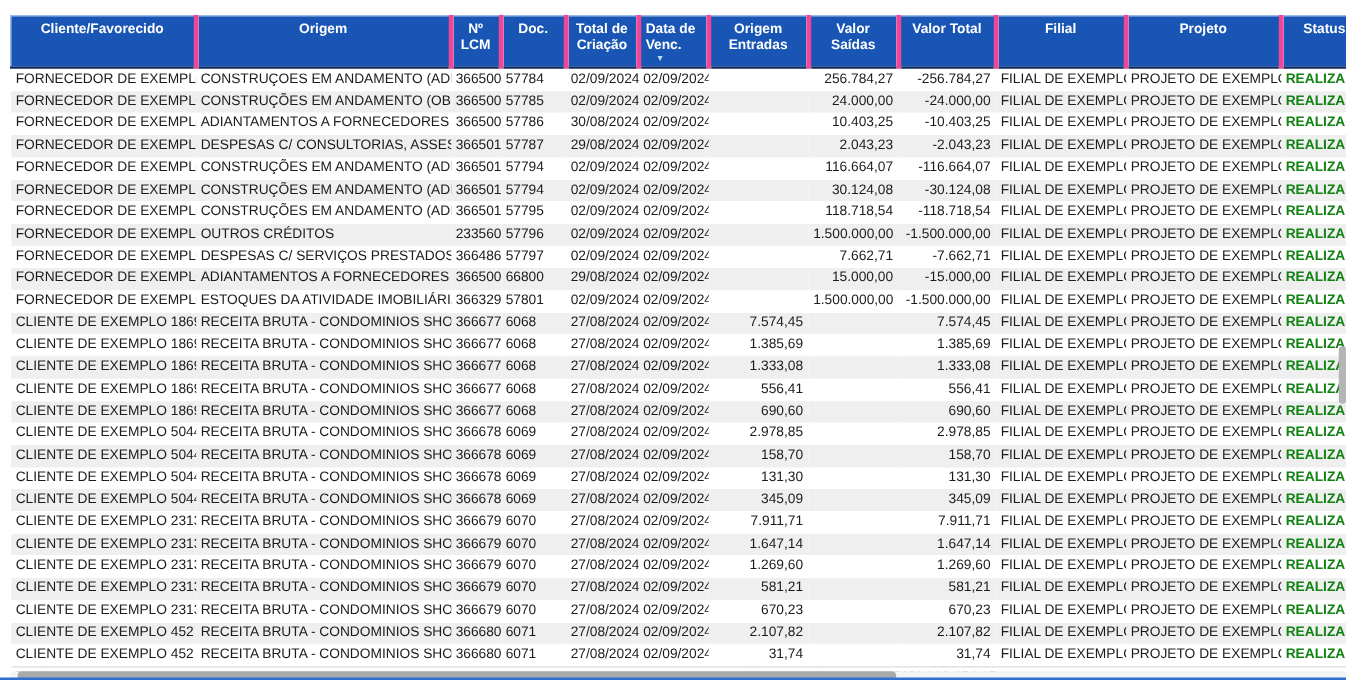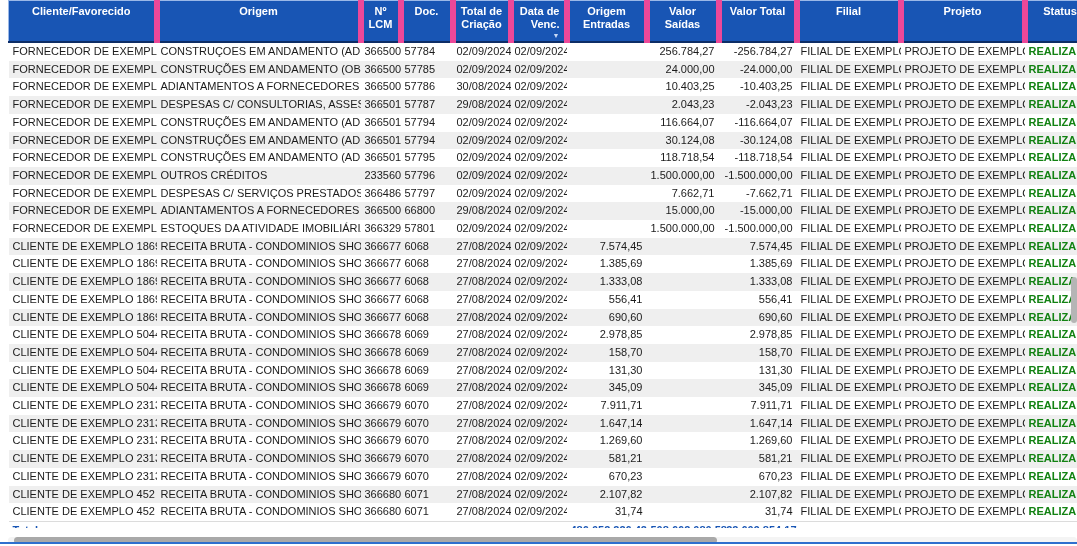--- a/index.html
+++ b/index.html
@@ -1,32 +1,32 @@
 <!DOCTYPE html>
 <html><head>
 <meta charset="utf-8">
 <style>
   html,body{margin:0;padding:0;}
   body{
     width:1077px;height:546px;overflow:hidden;background:#ffffff;
     font-family:"Liberation Sans", sans-serif;position:relative;
   }
   .grid-viewport{
-    position:absolute;left:8px;top:0;width:1069px;height:528px;overflow:hidden;
+    position:absolute;left:8px;top:12px;width:1069px;height:528px;overflow:hidden;
   }
   table{border-collapse:collapse;table-layout:fixed;width:1084px;}
   thead th{
     background:#1855b4;
     color:#ffffff;font-size:11px;font-weight:bold;text-align:center;
     vertical-align:top;padding:4px 4px 2px 4px;height:34px;box-sizing:border-box;
-    border-left:6px solid #ec4899;border-top:1px solid #9ab8e8;
+    border-left:4px solid #ec4899;border-top:1px solid #9ab8e8;
     border-bottom:2px solid #0d2d66;line-height:13px;overflow:hidden;white-space:normal;
   }
   thead th:first-child{border-left:1px solid #9ab8e8;}
-  th.th-venc{text-align:right;}
+  th.th-venc{text-align:left;}
   .sort-arrow{display:block;font-size:7px;color:#c8d9f5;line-height:6px;margin:2px 0 0 8px;}
   tbody td{
     font-size:11px;color:#1b1b1b;height:17.7px;box-sizing:border-box;
     padding:0 4px;line-height:17.7px;white-space:nowrap;overflow:hidden;
   }
   tbody tr:nth-child(even){background:#efefef;}
   tbody tr:nth-child(odd){background:#ffffff;}
   .a-l{text-align:left;}
   .a-c{text-align:right;}
   .a-r{text-align:right;}

